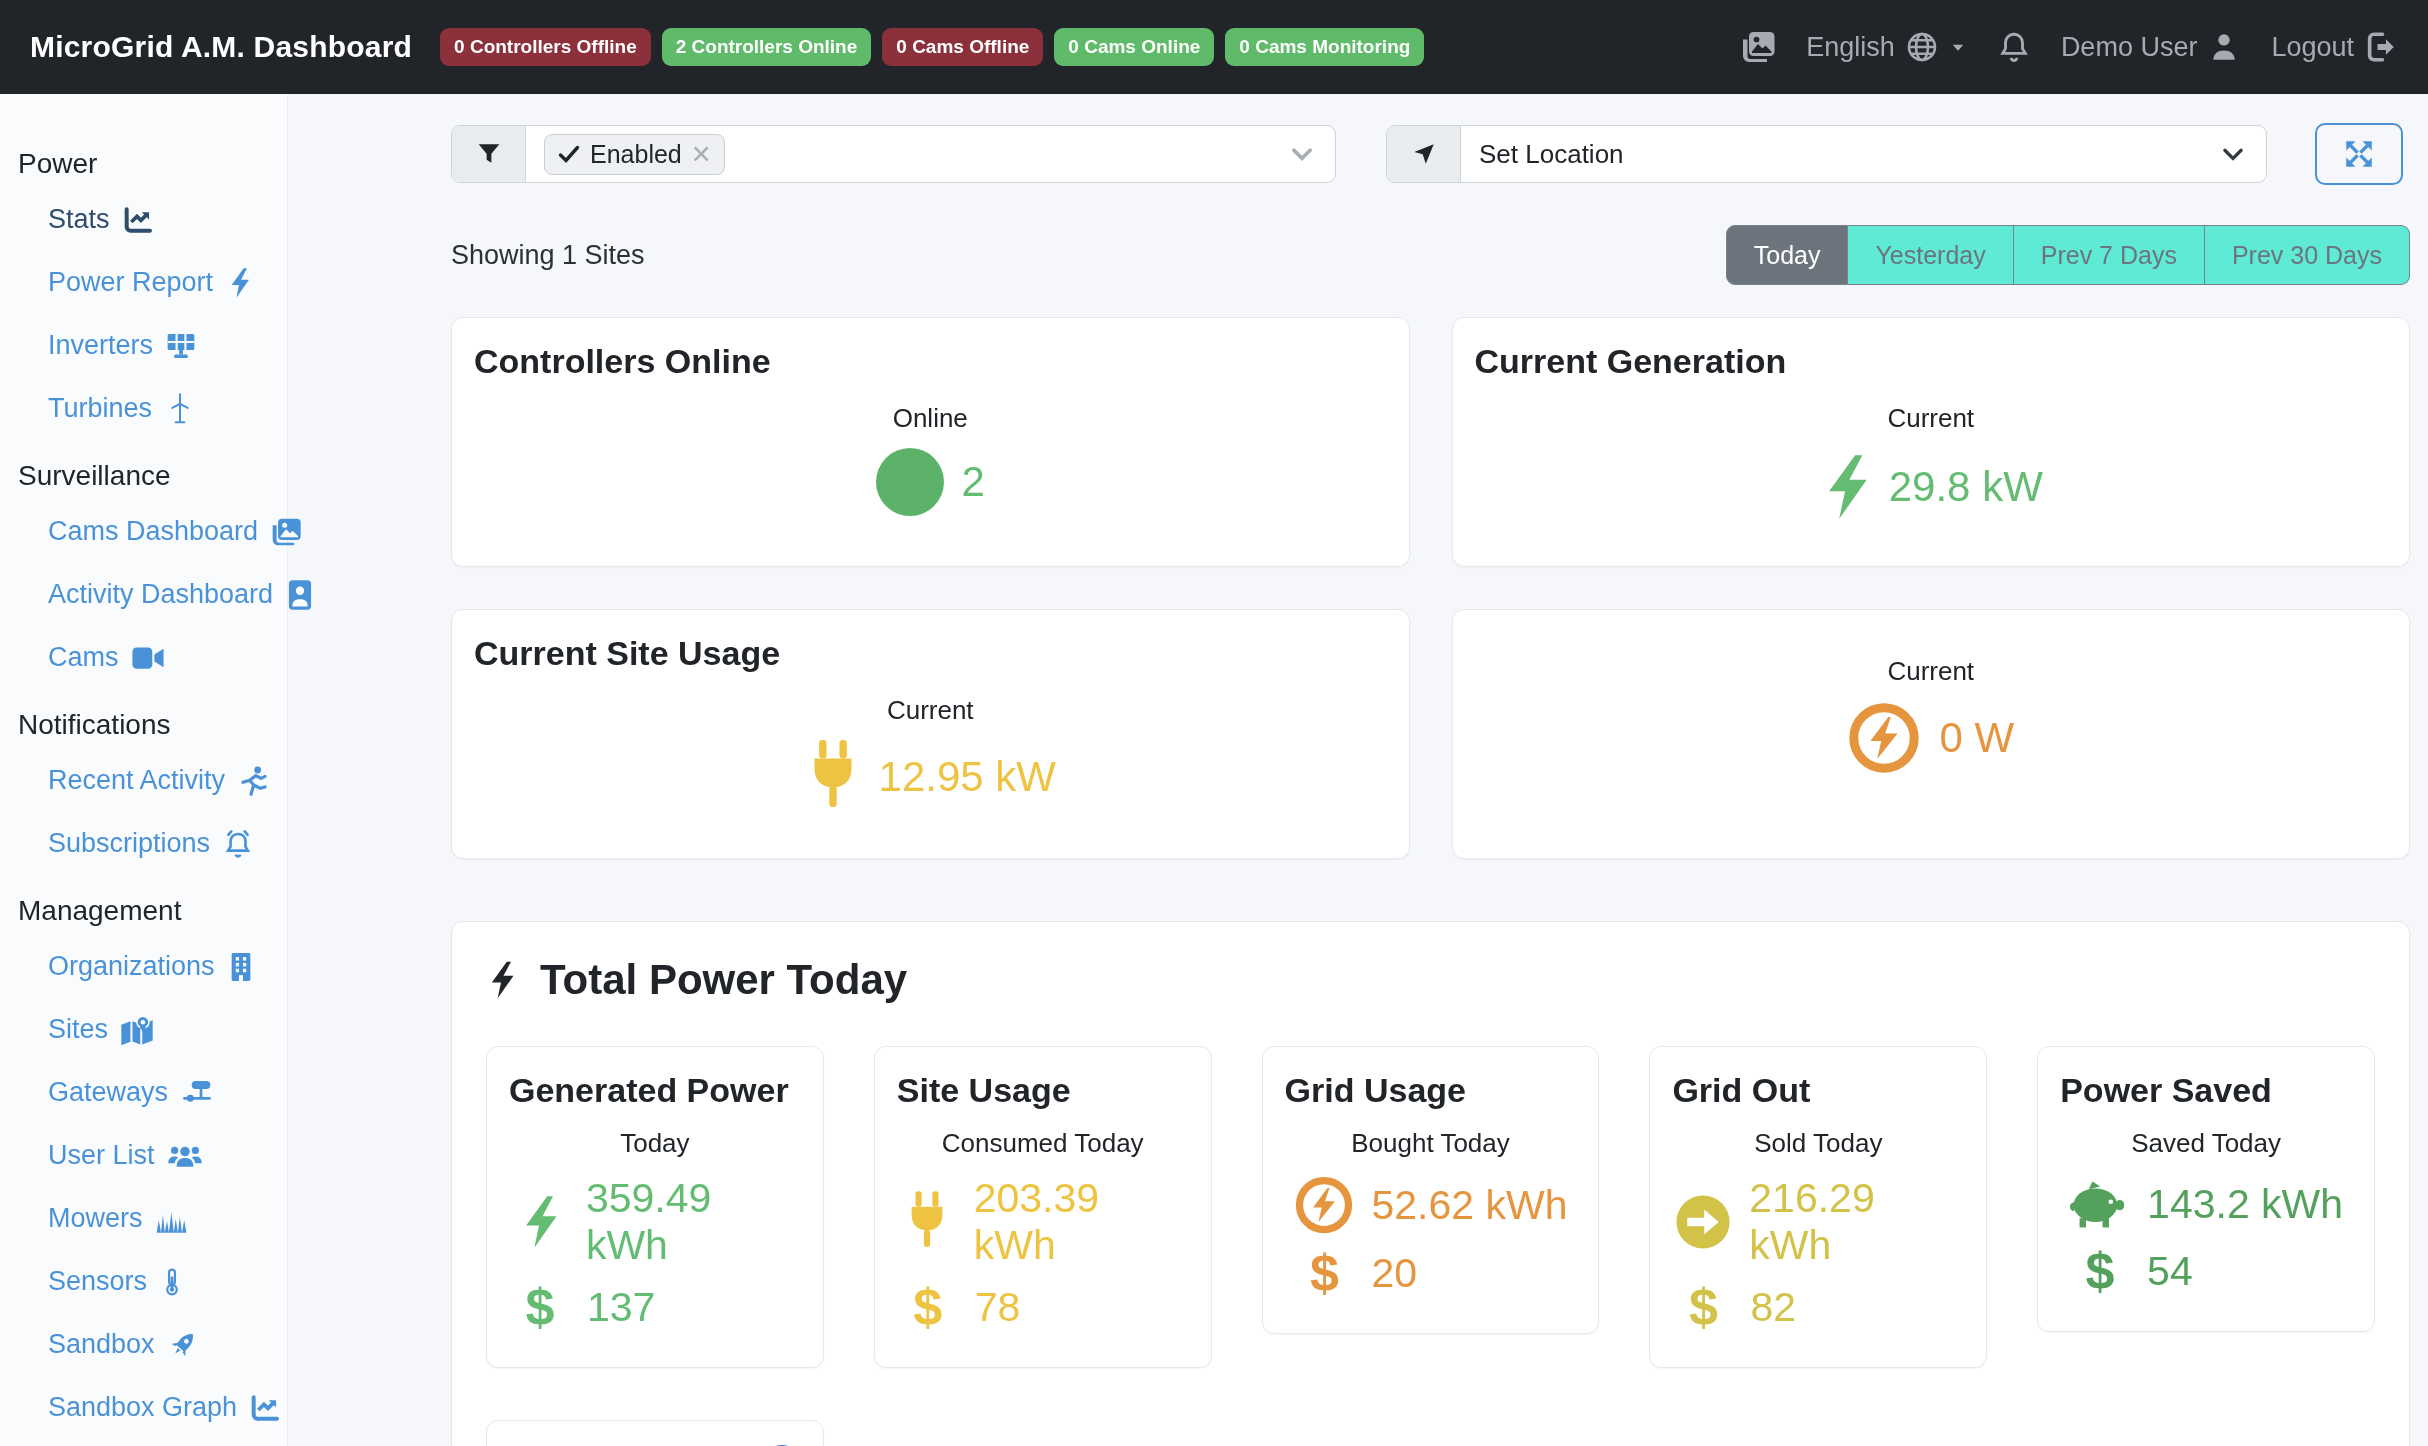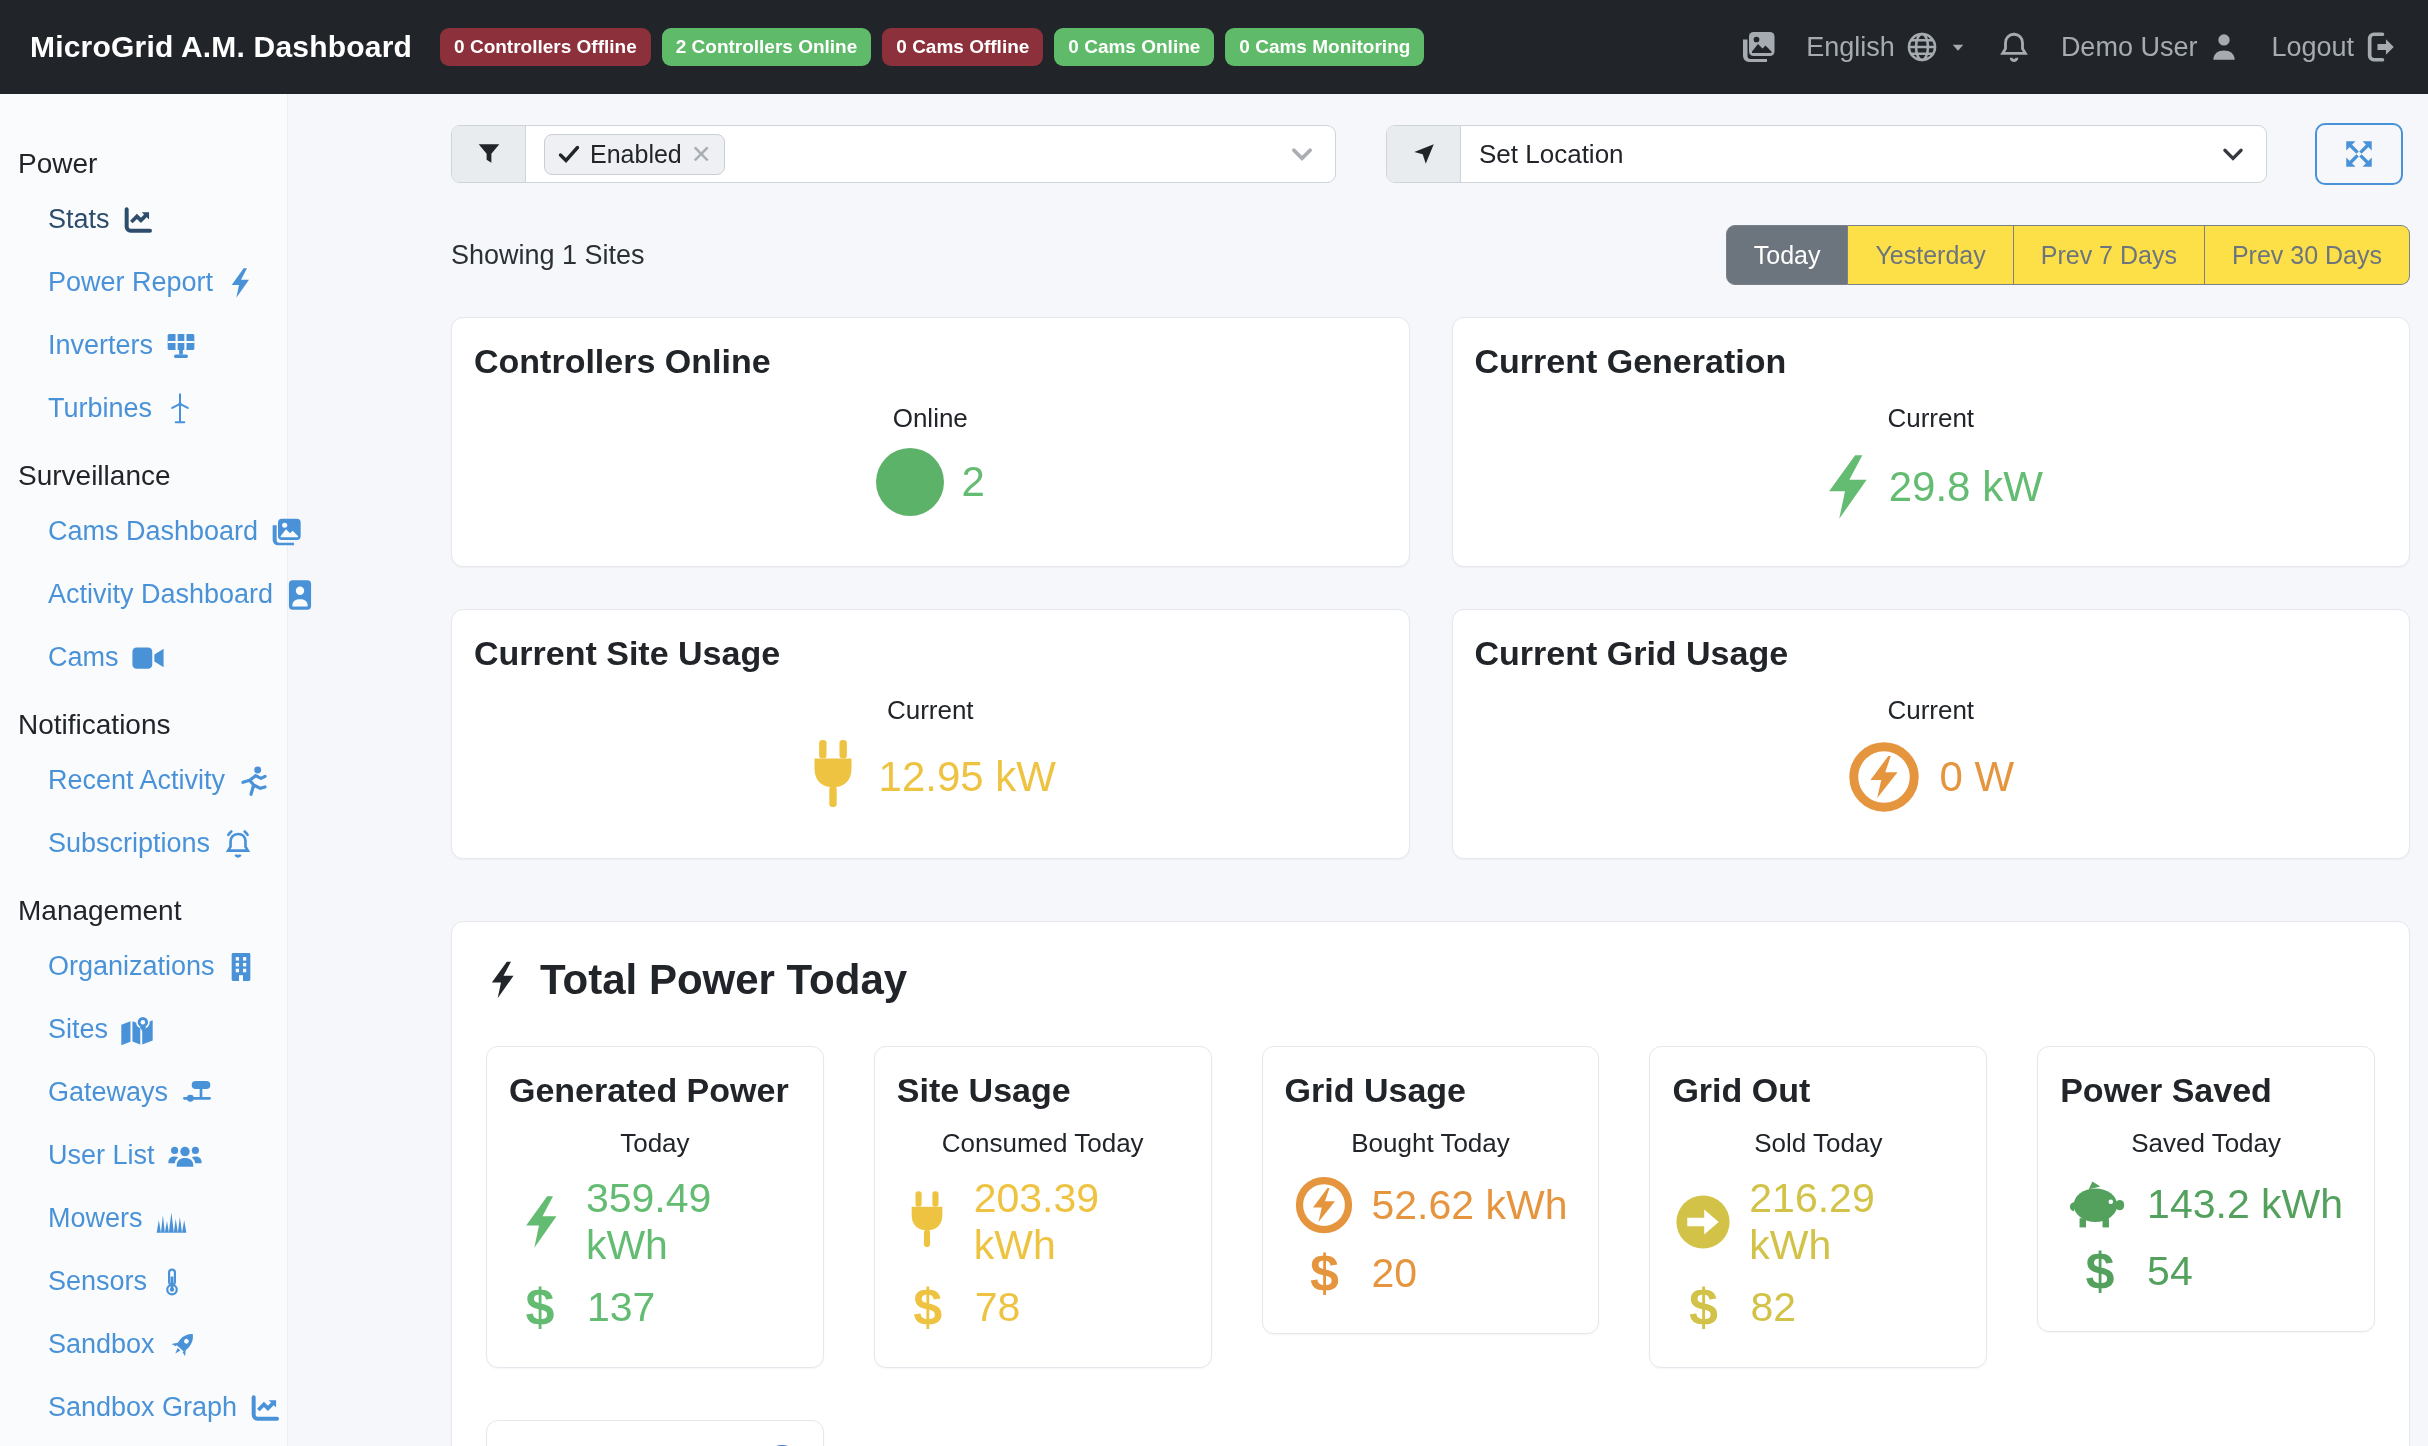--- a/index.html
+++ b/index.html
@@ -45,21 +45,21 @@
   .chip-x { color:#a8aeb4; font-weight:700; cursor:pointer; }
   .ig-caret { margin-left:auto; display:flex; }
   .loc-text { font-size:26px; color:#212529; }
   .btn-expand { width:88px; height:62px; margin-left:48px; border:2px solid #4a92d8; border-radius:10px;
     background:transparent; display:flex; align-items:center; justify-content:center; cursor:pointer; color:#4a92d8; }
 
   
   .toolbar-row { display:flex; align-items:center; justify-content:space-between; margin-bottom:32px; }
   .showing { font-size:27px; color:#2b3035; }
   .range-group { display:flex; }
-  .range-btn { height:60px; padding:0 27px; font-size:25px; background:#fde047; color:#6c757d;
+  .range-btn { height:60px; padding:0 27px; font-size:25px; background:#5eead4; color:#6c757d;
     border:1px solid #79818a; border-left-width:0; cursor:pointer;
     font-family:"Liberation Sans","DejaVu Sans",sans-serif; }
   .range-btn:first-child { border-left-width:1px; border-radius:9px 0 0 9px; }
   .range-btn:last-child { border-radius:0 9px 9px 0; }
   .range-btn.active { background:#6c757d; color:#fff; }
 
   
   .stats-grid { display:grid; grid-template-columns:repeat(2,1fr); gap:42px; margin-bottom:62px; }
   .card { background:#fff; border:1px solid #e4e8ec; border-radius:12px;
     box-shadow:0 1px 2px rgba(0,0,0,.04); }
@@ -396,21 +396,20 @@
         <svg width="56" height="74" viewBox="0 0 24 32" fill="currentColor">
             <rect x="6" y="0" width="3.2" height="8" rx="1.4"></rect>
             <rect x="14.8" y="0" width="3.2" height="8" rx="1.4"></rect>
             <path d="M4 8h16v4.4c0 5.6-3.6 8-8 8s-8-2.4-8-8V8z"></path>
             <rect x="10.4" y="20" width="3.2" height="9" rx="1.4"></rect>
           </svg>
         <span class="stat-value">12.95 kW</span>
       </div>
     </div>
     <div class="card stat-card">
-      <div class="card-title">Current Grid Usage</div>
       <div class="stat-sub">Current</div>
       <div class="stat-value-row c-orange">
         <svg width="74" height="74" viewBox="0 0 24 24" fill="none">
             <circle cx="12" cy="12" r="9.8" stroke="currentColor" stroke-width="2.9"></circle>
             <path d="M13.4 5.2L7.6 13h3.5l-1.3 5.8 6.6-8.3h-4l1.8-5.3z" fill="currentColor"></path>
           </svg>
         <span class="stat-value">0 W</span>
       </div>
     </div>
   </div>

